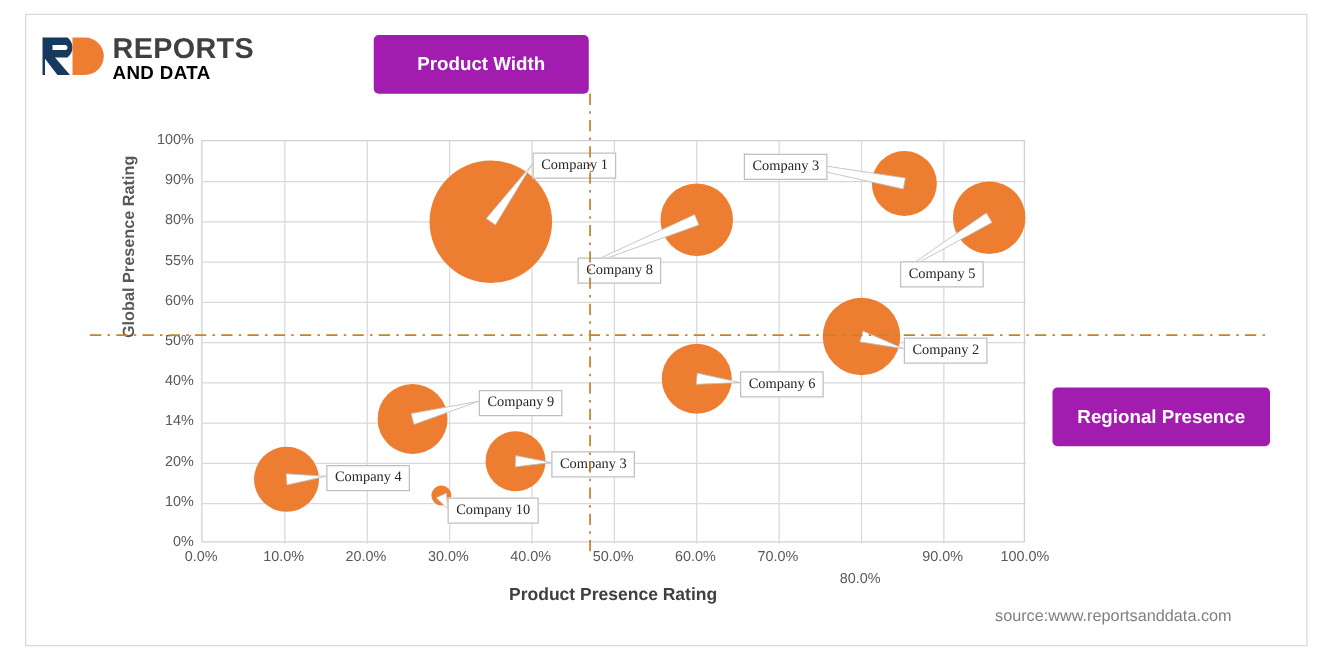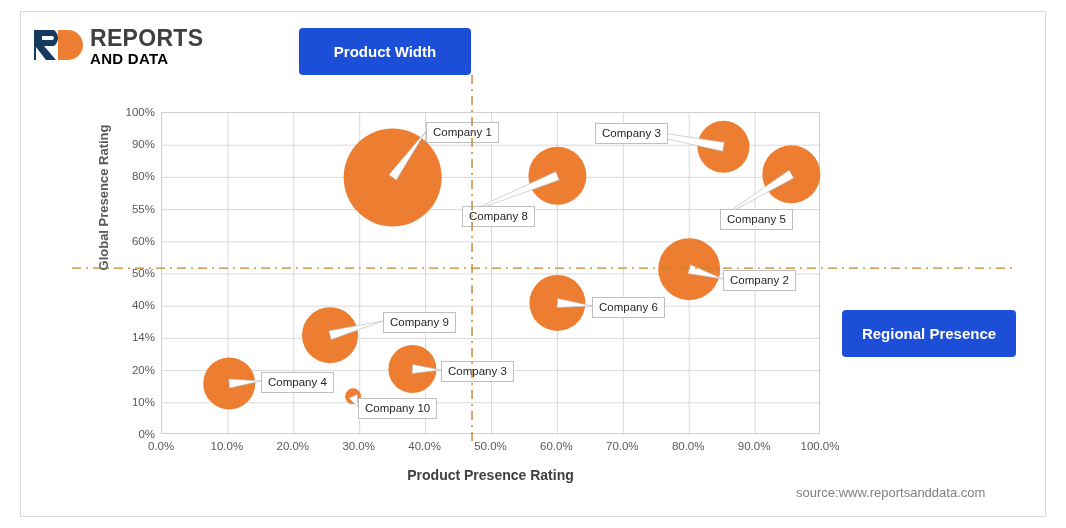--- a/index.html
+++ b/index.html
@@ -58,21 +58,21 @@
     font-size: 15px;
     font-weight: bold;
     color: #000000;
     letter-spacing: 0.3px;
     display: block;
     margin-top: 1px;
   }
   
   .banner {
     position: absolute;
-    background: #1d4ed8;
+    background: #a21caf;
     color: #ffffff;
     font-weight: bold;
     font-size: 15px;
     display: flex;
     align-items: center;
     justify-content: center;
     border-radius: 4px;
     box-sizing: border-box;
   }
   #banner-product-width {
@@ -98,20 +98,21 @@
   }
   #plot {
     position: absolute;
     left: 161px;
     top: 112px;
     width: 659px;
     height: 322px;
     border: 1px solid #d0d0d0;
     box-sizing: border-box;
     overflow: visible;
+    font-family: Liberation Serif, serif;
   }
   
   #y-axis-title {
     position: absolute;
     left: -12px;
     top: 190px;
     width: 230px;
     text-align: center;
     transform: rotate(-90deg);
     transform-origin: center center;
@@ -219,21 +220,21 @@
       </div>
     <div id="xtick-container">
         <div class="xtick" style="left: 161px;">0.0%</div>
         <div class="xtick" style="left: 226.9px;">10.0%</div>
         <div class="xtick" style="left: 292.8px;">20.0%</div>
         <div class="xtick" style="left: 358.7px;">30.0%</div>
         <div class="xtick" style="left: 424.6px;">40.0%</div>
         <div class="xtick" style="left: 490.5px;">50.0%</div>
         <div class="xtick" style="left: 556.4px;">60.0%</div>
         <div class="xtick" style="left: 622.3px;">70.0%</div>
-        <div class="xtick" style="left: 688.2px;">80.0%</div>
+        <div class="xtick" style="left: 688.2px; margin-top: 17px;">80.0%</div>
         <div class="xtick" style="left: 754.1px;">90.0%</div>
         <div class="xtick" style="left: 820px;">100.0%</div>
       </div>
 
     <div id="plot">
       <svg class="plot-svg" id="plot-svg" width="659" height="322" viewBox="0 0 659 322">
           <line x1="0" y1="289.8" x2="659" y2="289.8" stroke="#d9d9d9" stroke-width="1"></line>
           <line x1="65.9" y1="0" x2="65.9" y2="322" stroke="#d9d9d9" stroke-width="1"></line>
           <line x1="0" y1="257.6" x2="659" y2="257.6" stroke="#d9d9d9" stroke-width="1"></line>
           <line x1="131.8" y1="0" x2="131.8" y2="322" stroke="#d9d9d9" stroke-width="1"></line>

